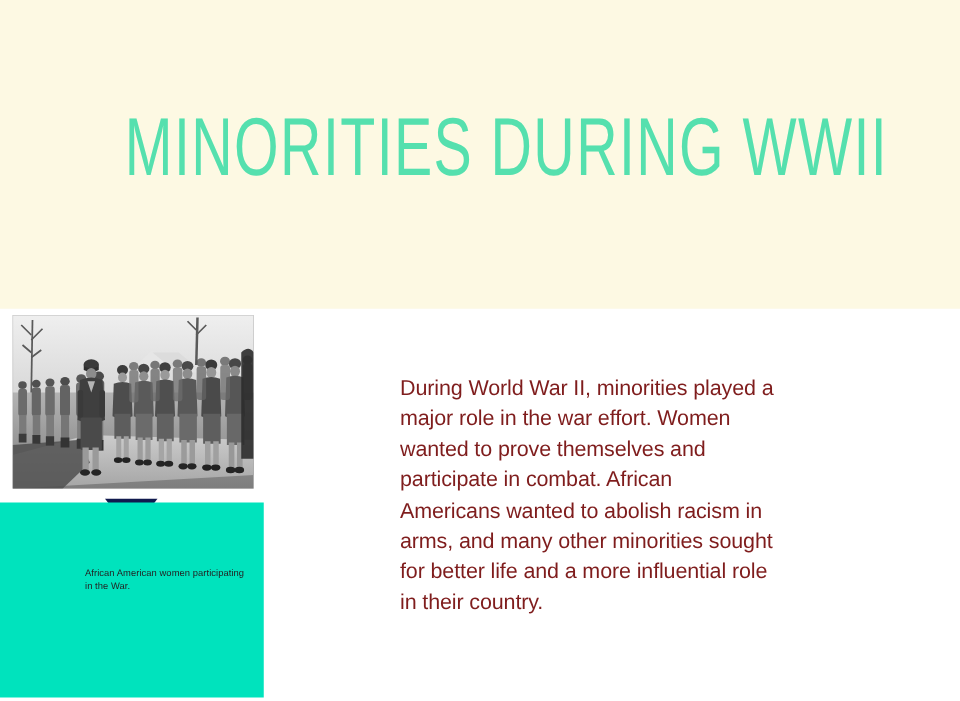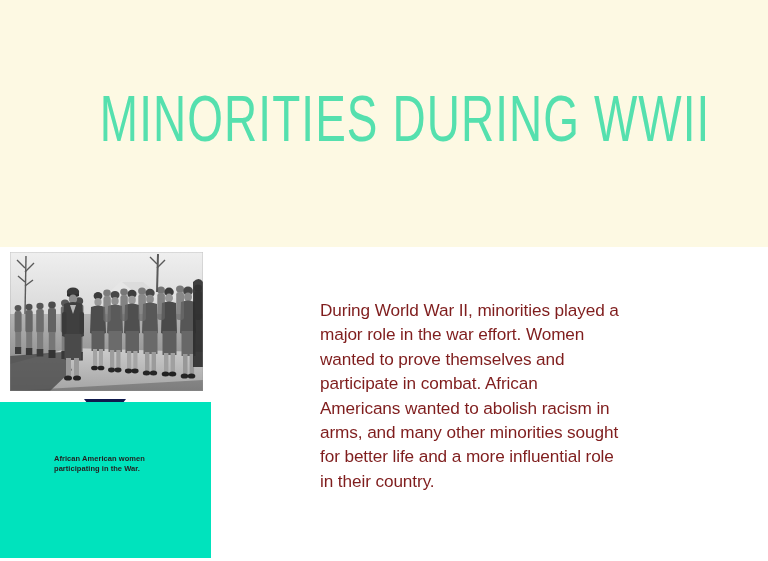--- a/index.html
+++ b/index.html
@@ -85,27 +85,27 @@
     position: absolute;
     left: 0;
     top: 402px;
     width: 211px;
     height: 156px;
     background: #00e3bd;
   }
 
   #caption-text {
     position: absolute;
-    left: 54px;
+    left: 68px;
     top: 454px;
     width: 130px;
     color: #231f20;
     font-size: 7.5px;
     line-height: 9.5px;
-    font-weight: 700;
+    font-weight: 400;
     letter-spacing: 0.05px;
   }
 
   
   #body-text {
     position: absolute;
     left: 320px;
     top: 298px;
     width: 300px;
     color: #7f1d1d;

